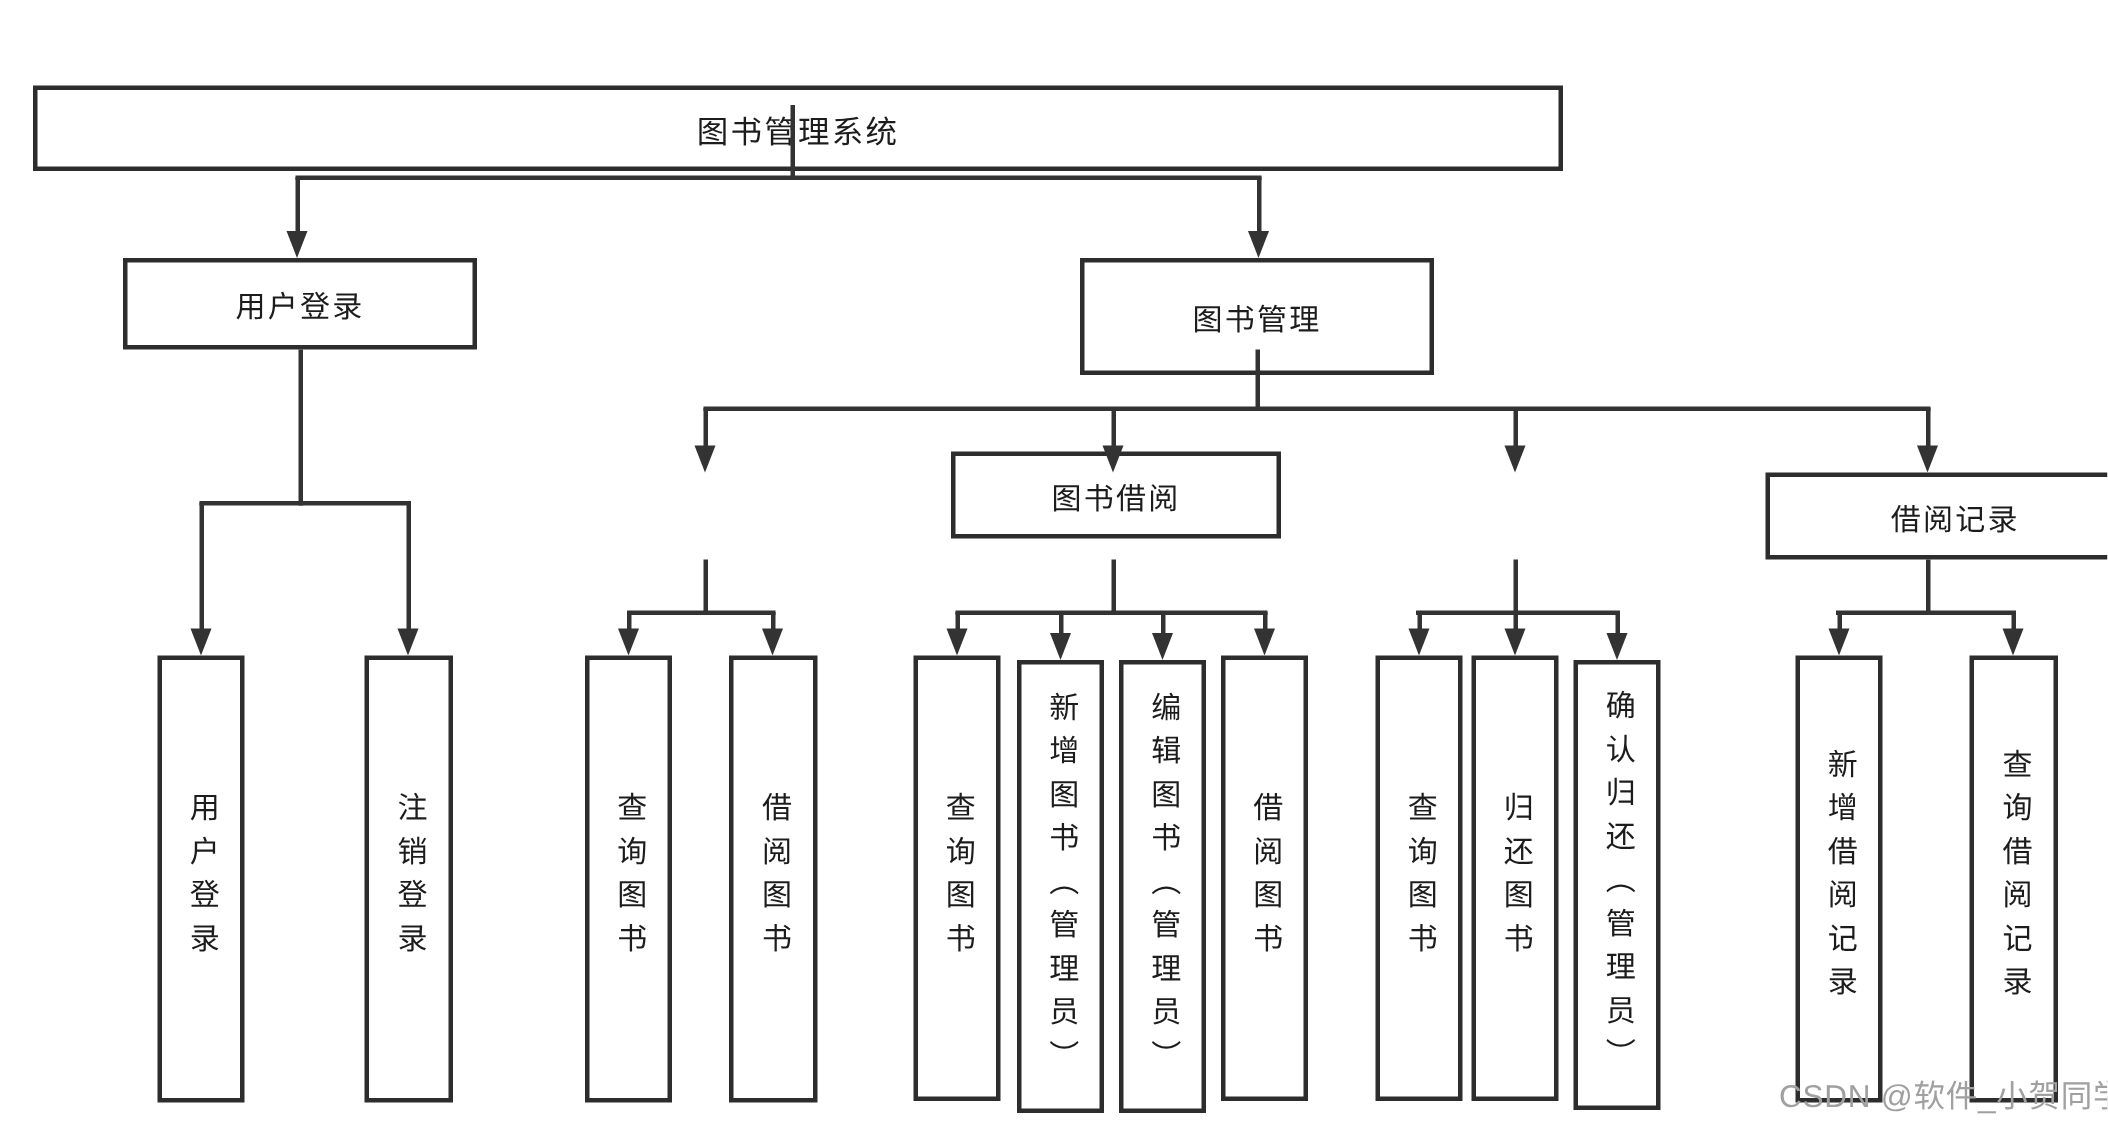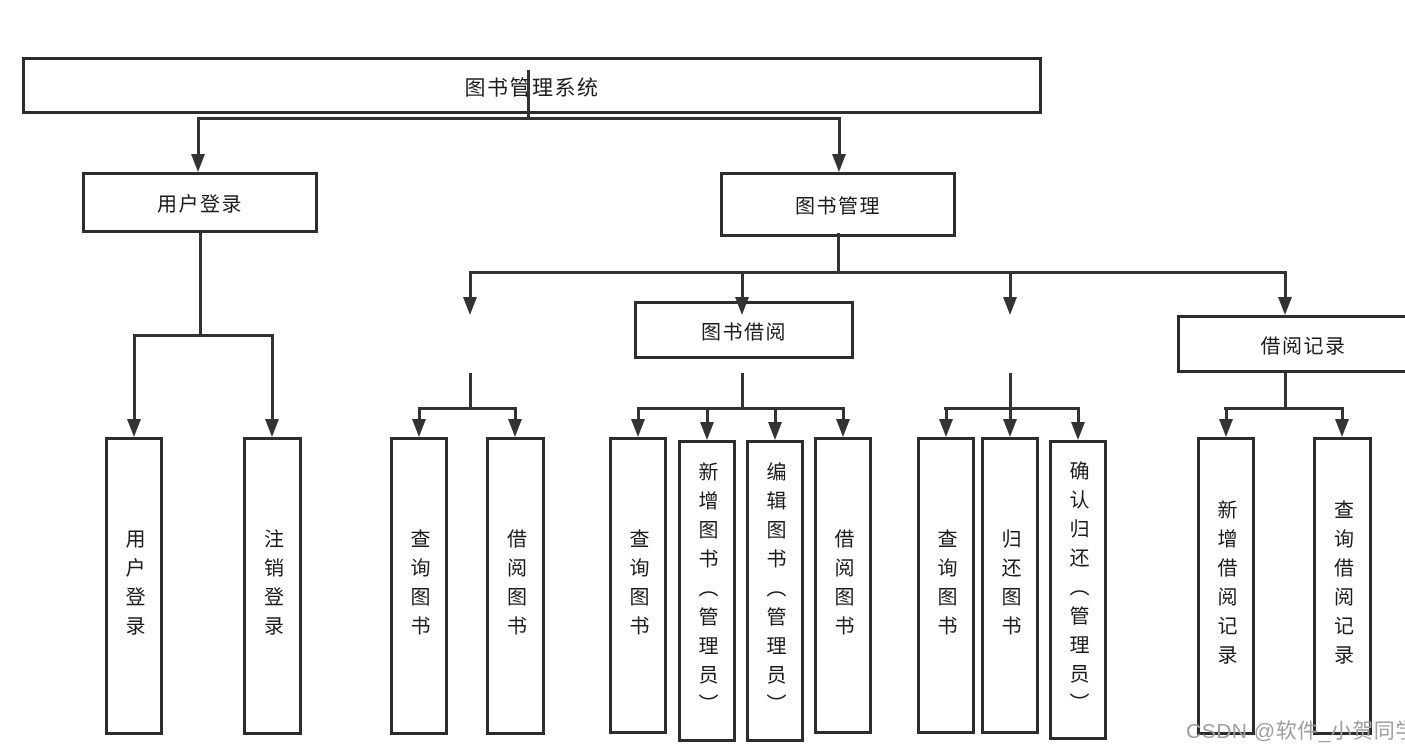--- a/index.html
+++ b/index.html
@@ -33,21 +33,21 @@
   }
 </style>
 </head>
 <body>
 
 <div id="canvas">
 
   <div class="box h root" style="left:22px;top:13px;width:1020px;height:57px;margin-top:44px;">图书管理系统</div>
 
   <div class="box h" style="left:82px;top:172px;width:236px;height:61px;">用户登录</div>
-  <div class="box h" style="left:720px;top:172px;width:236px;height:65px;">图书管理</div>
+  <div class="box h" style="left:720px;top:172px;width:236px;height:78px;">图书管理</div>
 
   <div class="box h" style="left:634px;top:301px;width:220px;height:58px;text-align:center;">图书借阅</div>
   <div class="box h" style="left:1177px;top:315px;width:253px;height:58px;">借阅记录</div>
 
   <div class="box v" style="left:105px;top:437px;width:58px;height:298px;">用户登录</div>
   <div class="box v" style="left:243px;top:437px;width:59px;height:298px;">注销登录</div>
 
   <div class="box v" style="left:390px;top:437px;width:58px;height:298px;">查询图书</div>
   <div class="box v" style="left:486px;top:437px;width:59px;height:298px;">借阅图书</div>
 

